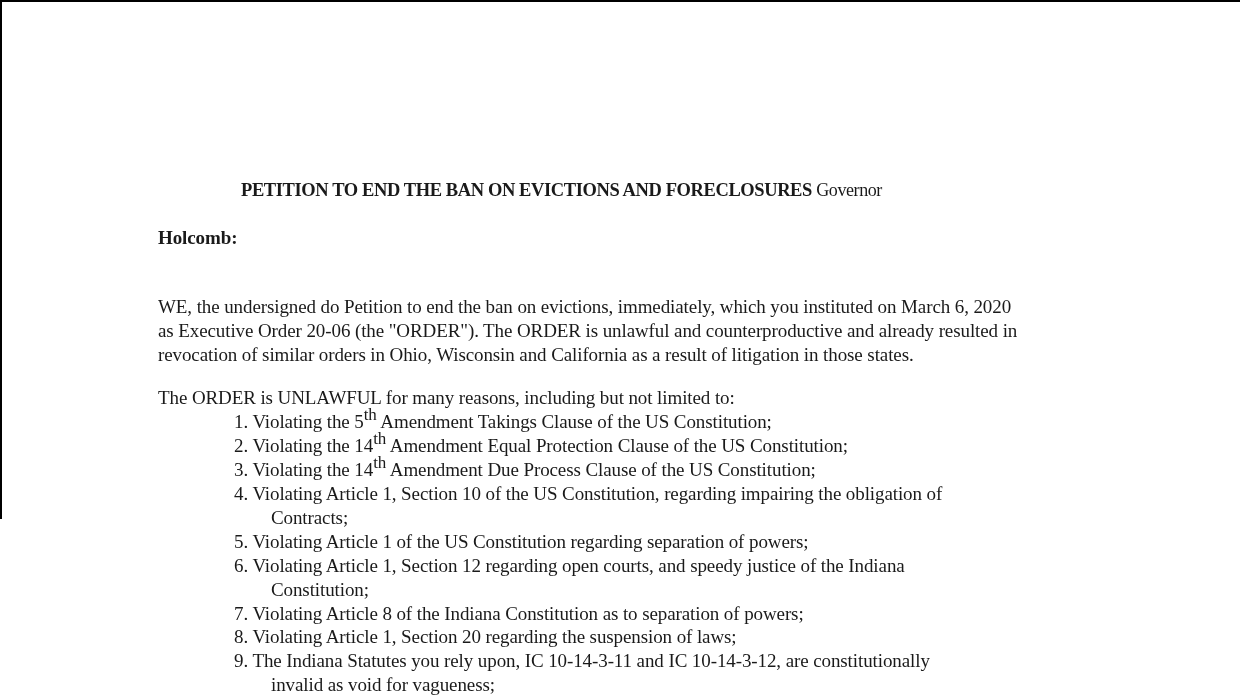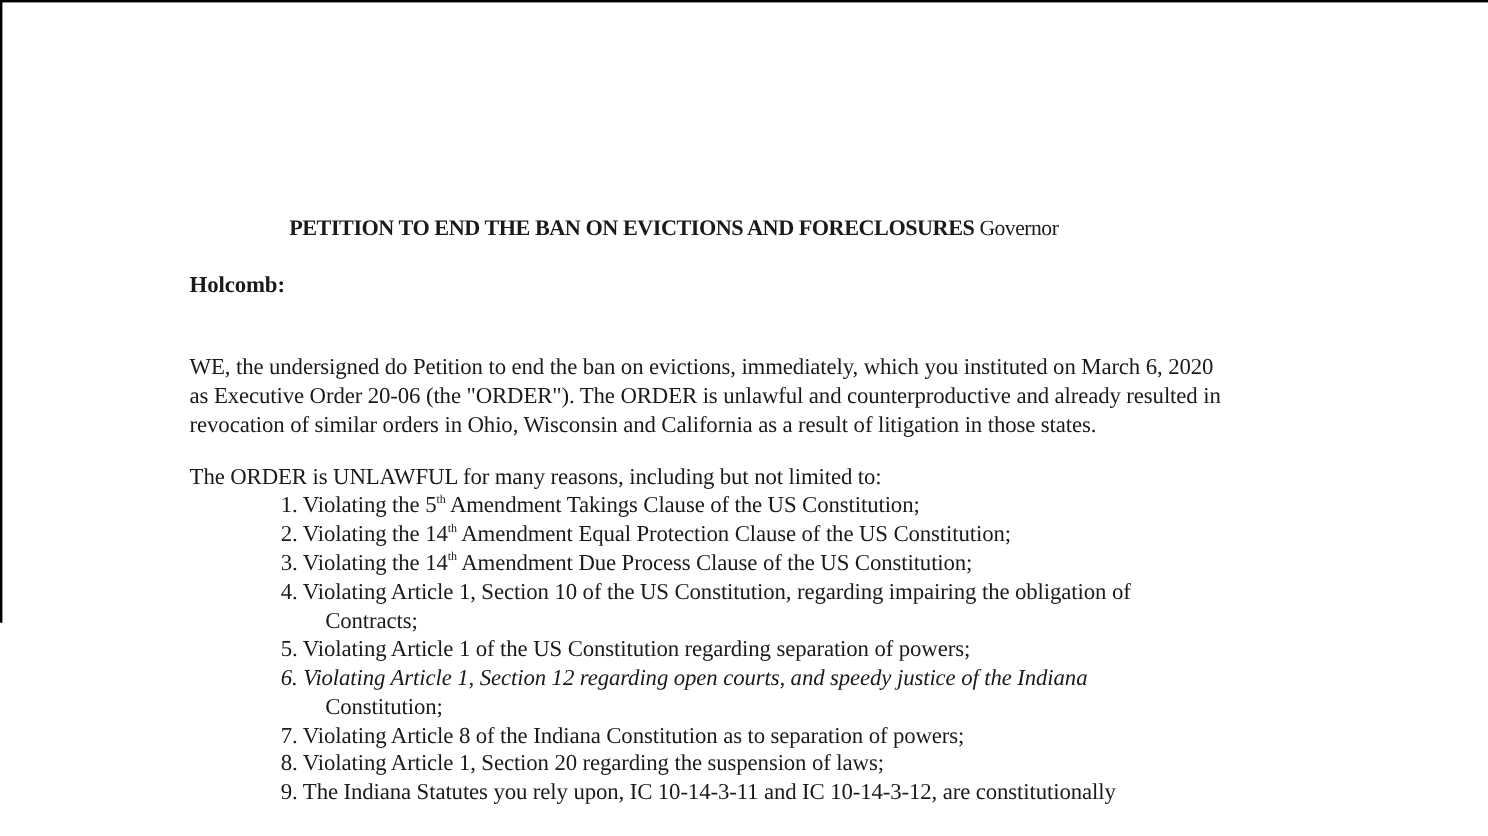--- a/index.html
+++ b/index.html
@@ -46,21 +46,21 @@
     }
     .holcomb {
       left: 156px;
       top: 224px;
       font-weight: bold;
     }
     .para1 { left: 156px; }
     .list-item { left: 232px; }
     .cont { left: 269px; }
     sup {
-      font-size: 10px;
+      font-size: 17px;
       line-height: 0;
       position: relative;
       top: -1px;
     }
   </style>
 </head>
 <body>
 
 <div class="page">
 
@@ -96,34 +96,35 @@
     <span>4.</span>
     <span>Violating Article 1, Section 10 of the US Constitution, regarding impairing the obligation of</span>
   </div>
   <div class="line cont" style="top:504px;">Contracts;</div>
 
   <div class="line list-item" style="top:528px;">
     <span>5.</span>
     <span>Violating Article 1  of the US Constitution regarding separation of powers;</span>
   </div>
 
-  <div class="line list-item" style="top:552px;font-style:italic;">
+  <div class="line list-item" style="top:552px;">
     <span>6.</span>
     <span>Violating Article 1, Section 12 regarding open courts, and speedy justice of the Indiana</span>
   </div>
   <div class="line cont" style="top:576px;">Constitution;</div>
 
   <div class="line list-item" style="top:600px;">
     <span>7.</span>
     <span>Violating Article 8 of the Indiana Constitution as to separation of powers;</span>
   </div>
 
   <div class="line list-item" style="top:623px;">
     <span>8.</span>
     <span>Violating Article 1, Section 20 regarding the suspension of laws;</span>
   </div>
 
   <div class="line list-item" style="top:647px;">
     <span>9.</span>
     <span>The Indiana Statutes you rely upon, IC 10-14-3-11 and IC 10-14-3-12, are constitutionally</span>
   </div>
+  <div class="line cont" style="top:671px;">invalid as void for vagueness;</div>
 
 </div>
 
 </body></html>

